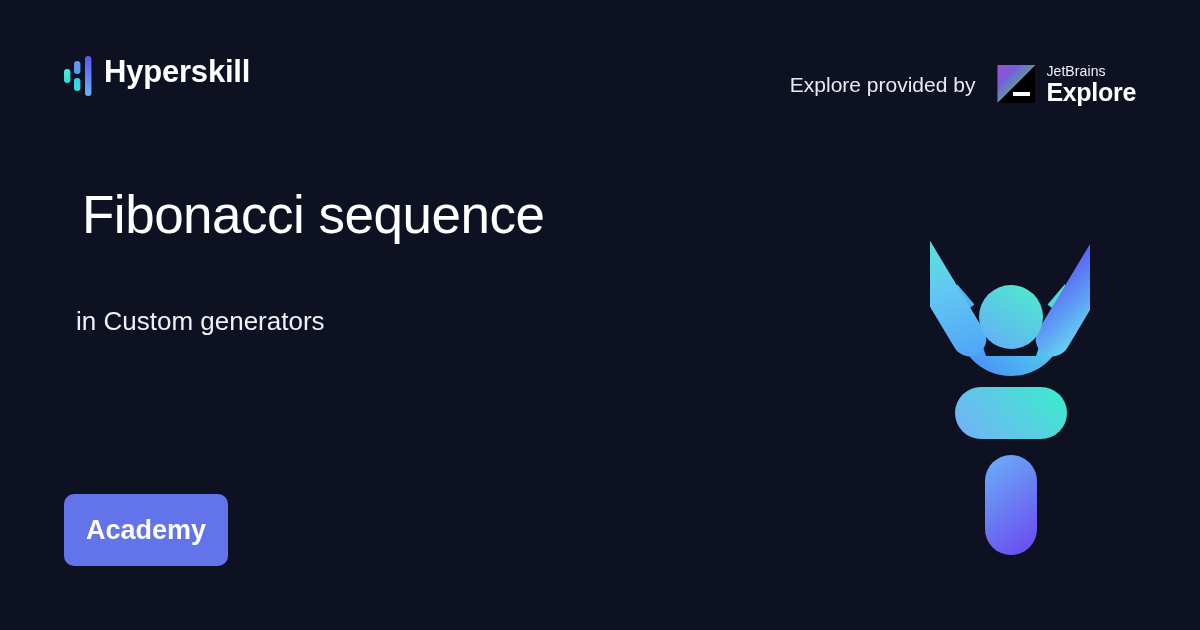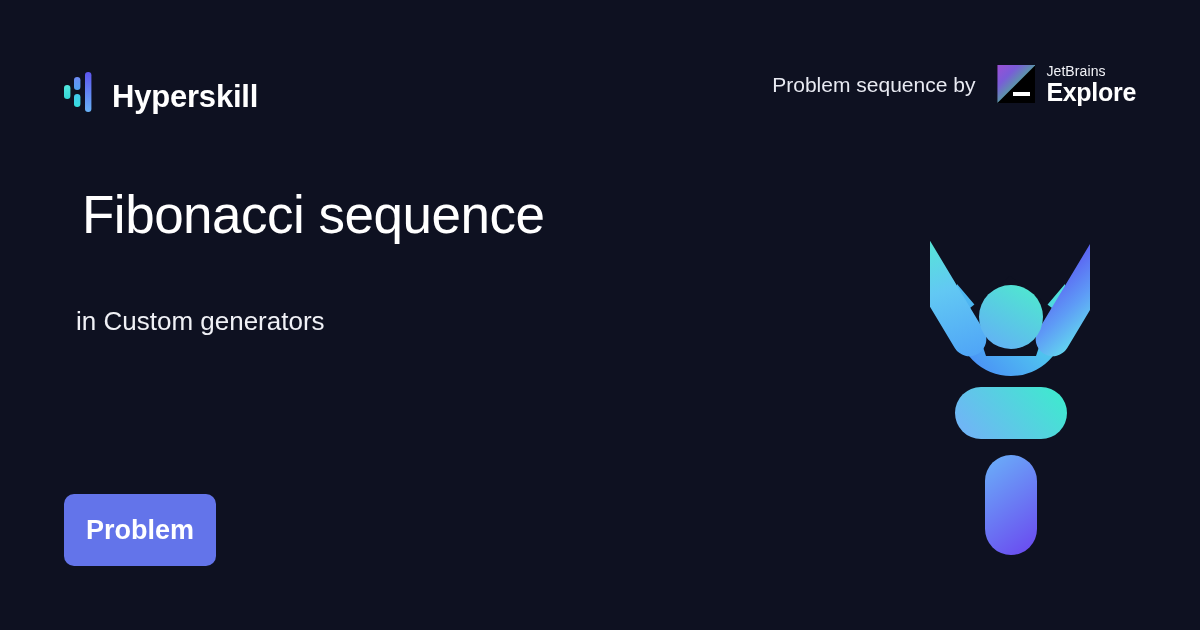--- a/index.html
+++ b/index.html
@@ -30,22 +30,22 @@
     left: 64px;
     right: 64px;
     height: 56px;
   }
 
   .brand {
     position: absolute;
     left: 0;
     top: 0;
     display: flex;
-    align-items: flex-end;
-    gap: 18px;
+    align-items: flex-start;
+    gap: 10px;
     height: 56px;
   }
 
   .brand-mark {
     display: block;
     width: 30px;
     height: 40px;
   }
 
   .brand-name {
@@ -217,41 +217,41 @@
           <rect x="0" y="13" width="6.4" height="14" rx="3.2" fill="url(#hsBar1)"></rect>
           <rect x="10" y="5" width="6.4" height="13" rx="3.2" fill="url(#hsBar2)"></rect>
           <rect x="10" y="22" width="6.4" height="13" rx="3.2" fill="url(#hsBar3)"></rect>
           <rect x="21" y="0" width="6.4" height="40" rx="3.2" fill="url(#hsBar4)"></rect>
         </svg>
       </span>
       <span class="brand-name">Hyperskill</span>
     </div>
 
     <div class="provider">
-      <span class="provider-label">Problem sequence by</span>
+      <span class="provider-label">Explore provided by</span>
       <span class="jb-logo">
         <span class="jb-square">
           <span class="jb-tri"></span>
           <span class="jb-underscore"></span>
         </span>
         <span class="jb-words">
           <span class="jb-top">JetBrains</span>
           <span class="jb-bottom">Explore</span>
         </span>
       </span>
     </div>
 
   </div>
 
   <div class="content">
     <h1 class="title">Fibonacci sequence</h1>
     <p class="subtitle">in Custom generators</p>
   </div>
 
-  <button class="cta">Problem</button>
+  <button class="cta">Academy</button>
 
   <div class="artwork">
     <svg viewBox="0 0 160 375" xmlns="http://www.w3.org/2000/svg" aria-hidden="true">
       <defs>
         <linearGradient id="emTopLeft" x1="0.15" y1="0.05" x2="0.1" y2="1">
           <stop offset="0%" stop-color="#55ead2"></stop>
           <stop offset="45%" stop-color="#62c8f3"></stop>
           <stop offset="100%" stop-color="#4fa4f7"></stop>
         </linearGradient>
         <linearGradient id="emTopRight" x1="0.1" y1="0" x2="0.95" y2="1">

